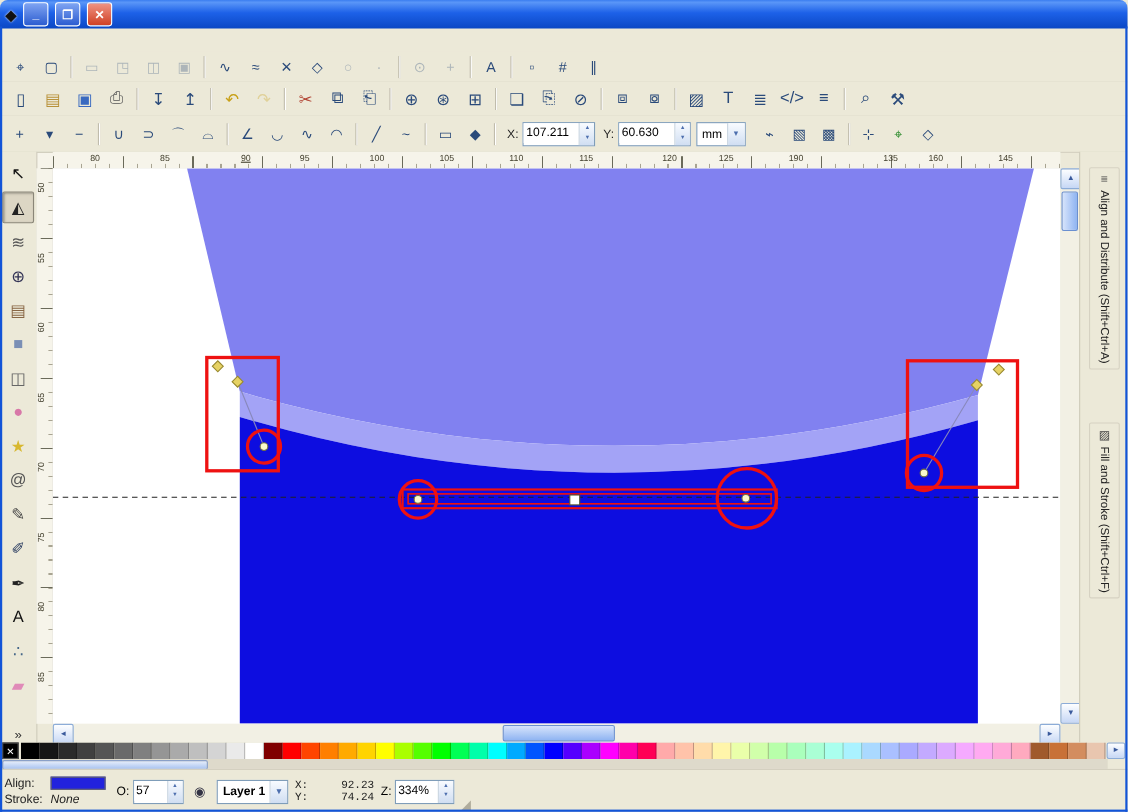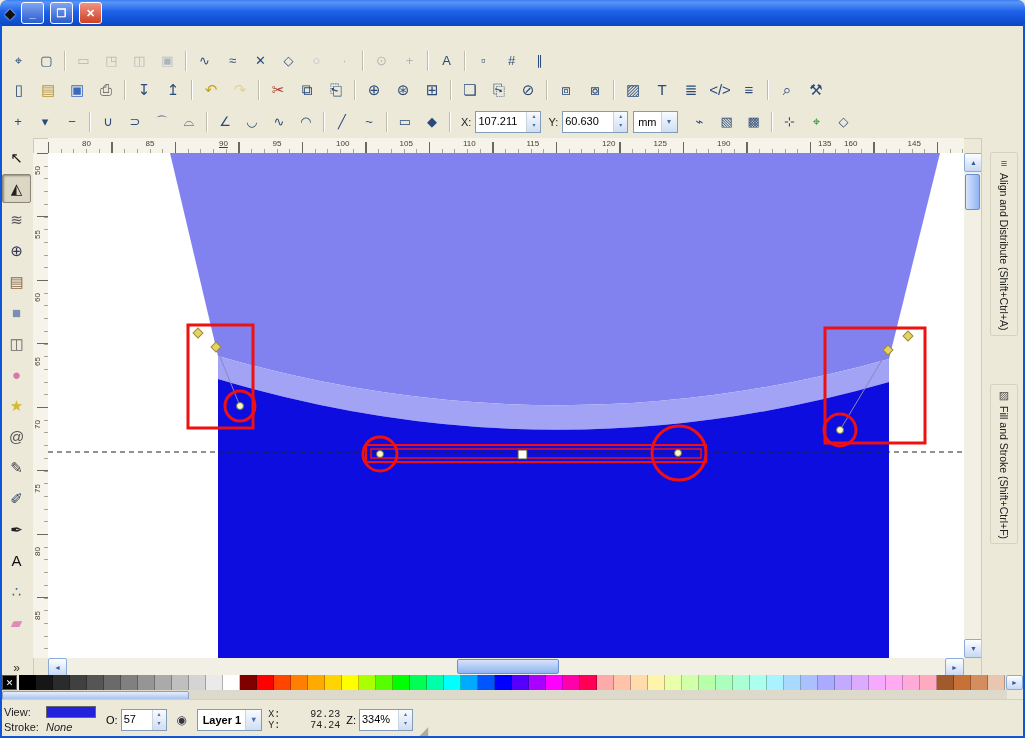--- a/index.html
+++ b/index.html
@@ -296,21 +296,21 @@
       <span class="rlabel" style="left: 95.5px;">85</span>
       <span class="rlabel" style="left: 169px; text-decoration: underline;">90</span>
       <span class="rlabel" style="left: 222.5px;">95</span>
       <span class="rlabel" style="left: 286px;">100</span>
       <span class="rlabel" style="left: 349.5px;">105</span>
       <span class="rlabel" style="left: 413px;">110</span>
       <span class="rlabel" style="left: 476.5px;">115</span>
       <span class="rlabel" style="left: 552px;">120</span>
       <span class="rlabel" style="left: 603.5px;">125</span>
       <span class="rlabel" style="left: 667px;">190</span>
-      <span class="rlabel" style="left: 726px; margin-left: 44px;">135</span>
+      <span class="rlabel" style="left: 711px; margin-left: 44px;">135</span>
       <span class="rlabel" style="left: 794px;">160</span>
       <span class="rlabel" style="left: 857.5px;">145</span>
     </div>
   <div class="ruler-left">
       <span class="rlabel" style="top: 10px;">50</span>
       <span class="rlabel" style="top: 73.5px;">55</span>
       <span class="rlabel" style="top: 137px;">60</span>
       <span class="rlabel" style="top: 200.5px;">65</span>
       <span class="rlabel" style="top: 264px;">70</span>
       <span class="rlabel" style="top: 327.5px;">75</span>
@@ -447,21 +447,21 @@
       </span>
     <span class="palette-btn">►</span>
   </div>
   <div class="palette-scroll">
     <div class="palette-thumb"></div>
   </div>
 
   <div class="statusbar">
     <div class="fs-block">
       <div class="fs-row">
-        <span class="fs-label">View:</span>
+        <span class="fs-label">Align:</span>
         <span class="fs-swatch" style="background: rgb(34, 34, 221);"></span>
       </div>
       <div class="fs-row">
         <span class="fs-label">Stroke:</span>
         <span class="fs-none">None</span>
       </div>
     </div>
     <div class="opacity-block">
       <span>O:</span>
       <span class="spinbox spin-narrow">

